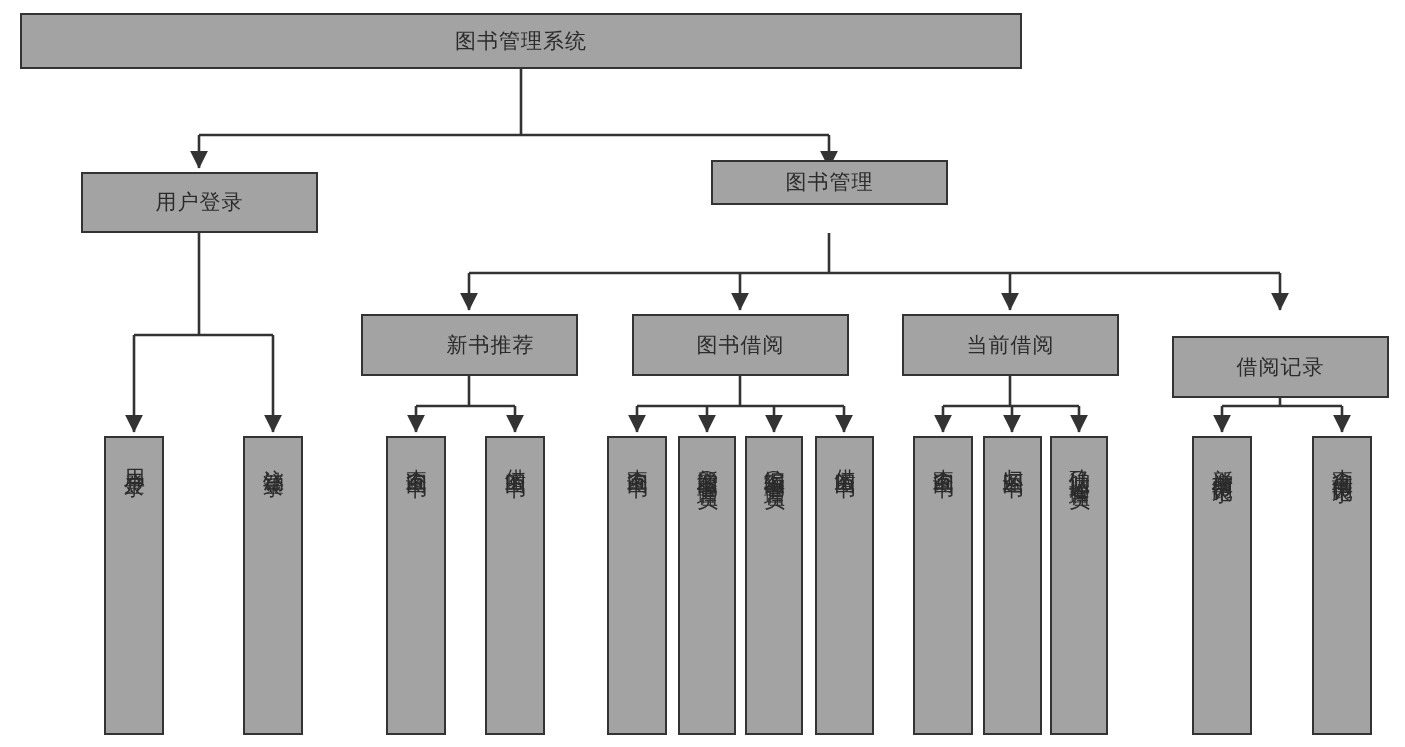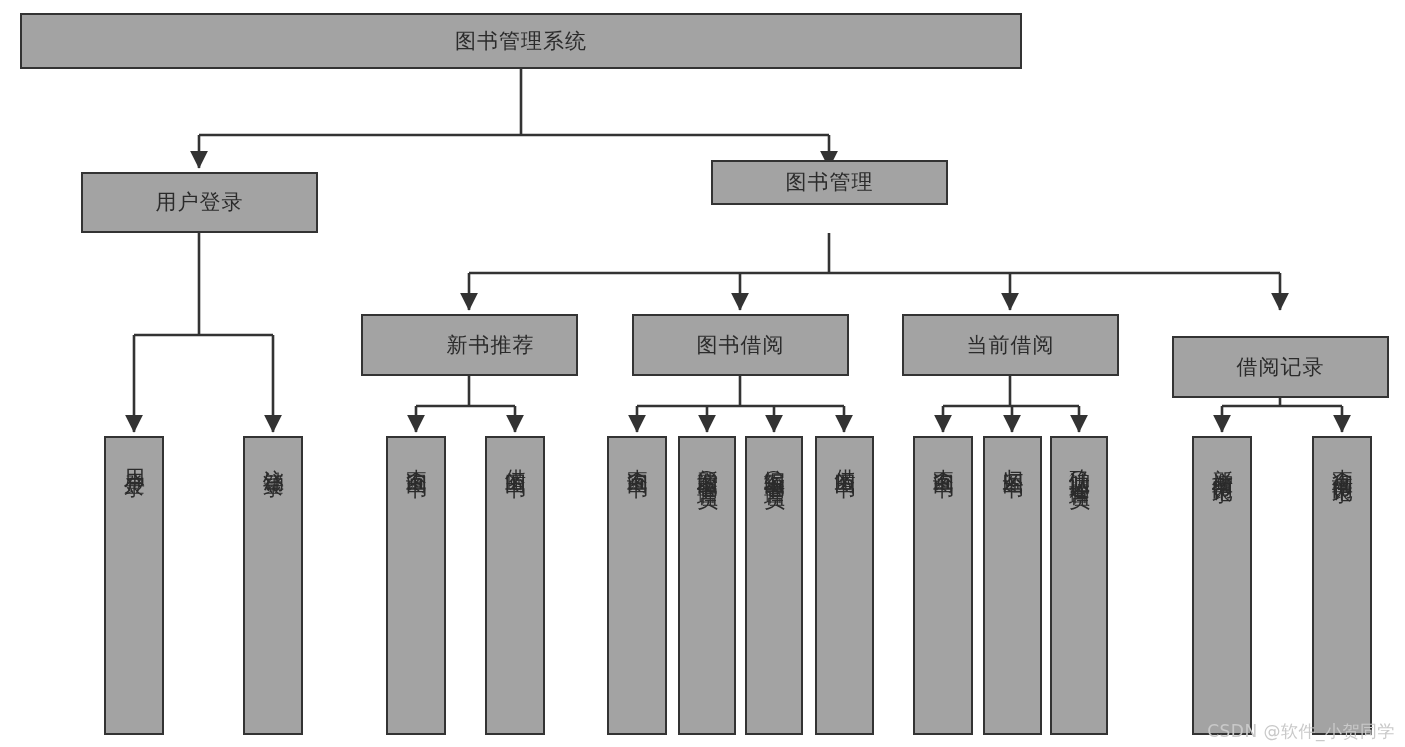--- a/index.html
+++ b/index.html
@@ -166,14 +166,13 @@
   <div class="node leaf" id="node-leaf-10" style="left: 1050px; top: 436px; width: 58px; height: 299px;">
     <span class="label">确认归还（管理员）</span>
   </div>
   <div class="node leaf" id="node-leaf-11" style="left: 1192px; top: 436px; width: 60px; height: 299px;">
     <span class="label">新增借阅记录</span>
   </div>
   <div class="node leaf" id="node-leaf-12" style="left: 1312px; top: 436px; width: 60px; height: 299px;">
     <span class="label">查询借阅记录</span>
   </div>
 
-  <div id="watermark">CSDN @软件_小贺同学</div>
 </div>
 
 </body></html>

